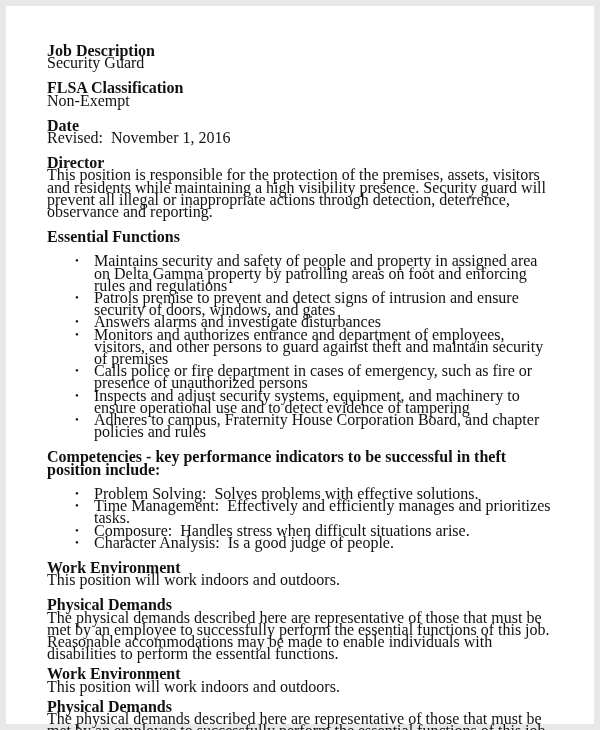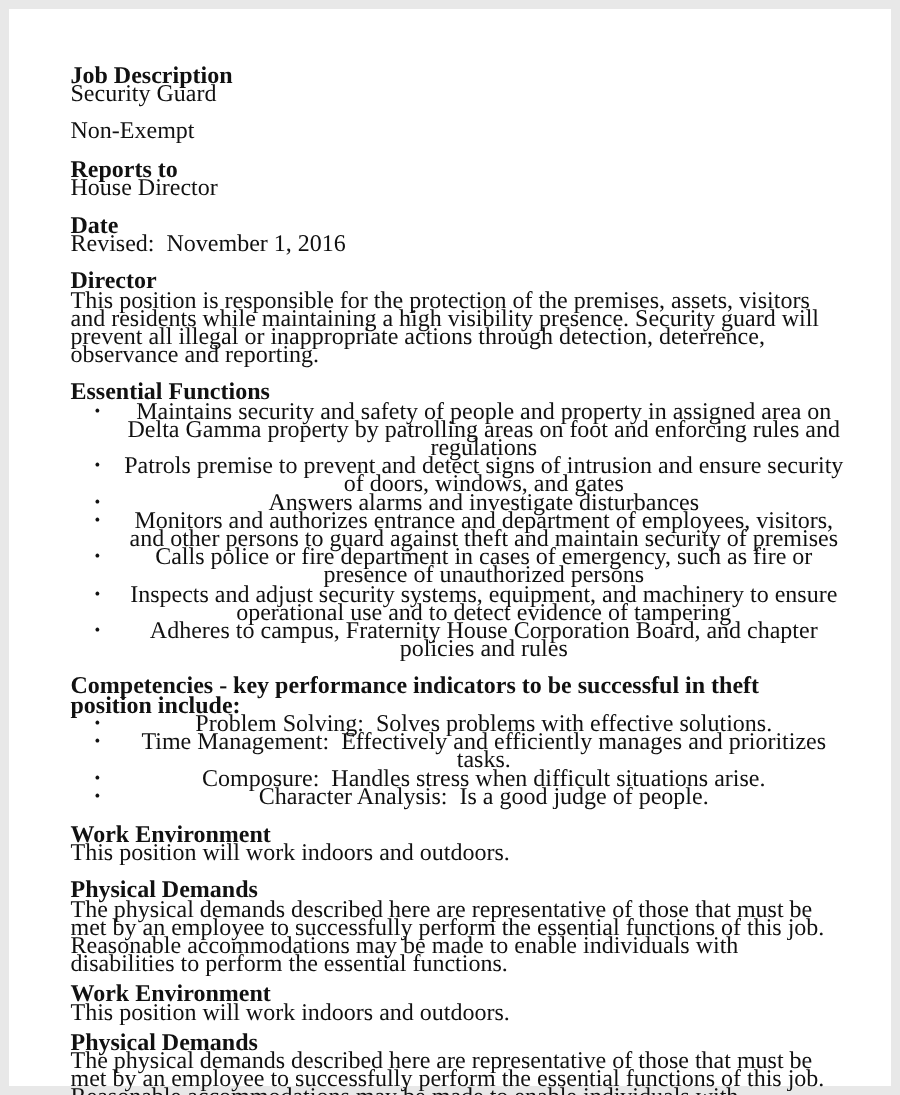--- a/index.html
+++ b/index.html
@@ -20,23 +20,22 @@
   .doc{
     font-size:16px;
     line-height:12.2px;
     width:516px;
   }
   .sec{margin:0 0 13px 0;}
   .sec.tight{margin-bottom:8px;}
   .h{font-weight:bold;white-space:pre-wrap;}
   .b{white-space:pre-wrap;}
   ul{
-    margin:0;padding:0 0 0 35px;
+    margin:12px;padding:0 0 0 35px;
     list-style:none;
-    text-align:center;
   }
   li{
     position:relative;
     white-space:pre-wrap;
   }
   li::before{
     content:"\2022";
     position:absolute;
     left:-19px;
     top:-1px;
@@ -49,27 +48,24 @@
 
 <div class="page">
   <div class="doc">
 
     <div class="sec">
       <div class="h">Job Description</div>
       <div class="b">Security Guard</div>
     </div>
 
     <div class="sec">
+      <div class="h">FLSA Classification</div>
       <div class="b">Non-Exempt</div>
     </div>
 
-    <div class="sec">
-      <div class="h">Reports to</div>
-      <div class="b">House Director</div>
-    </div>
 
     <div class="sec">
       <div class="h">Date</div>
       <div class="b">Revised:  November 1, 2016</div>
     </div>
 
     <div class="sec">
       <div class="h">Director</div>
       <div class="b">This position is responsible for the protection of the premises, assets, visitors and residents while maintaining a high visibility presence. Security guard will prevent all illegal or inappropriate actions through detection, deterrence, observance and reporting.</div>
     </div>

